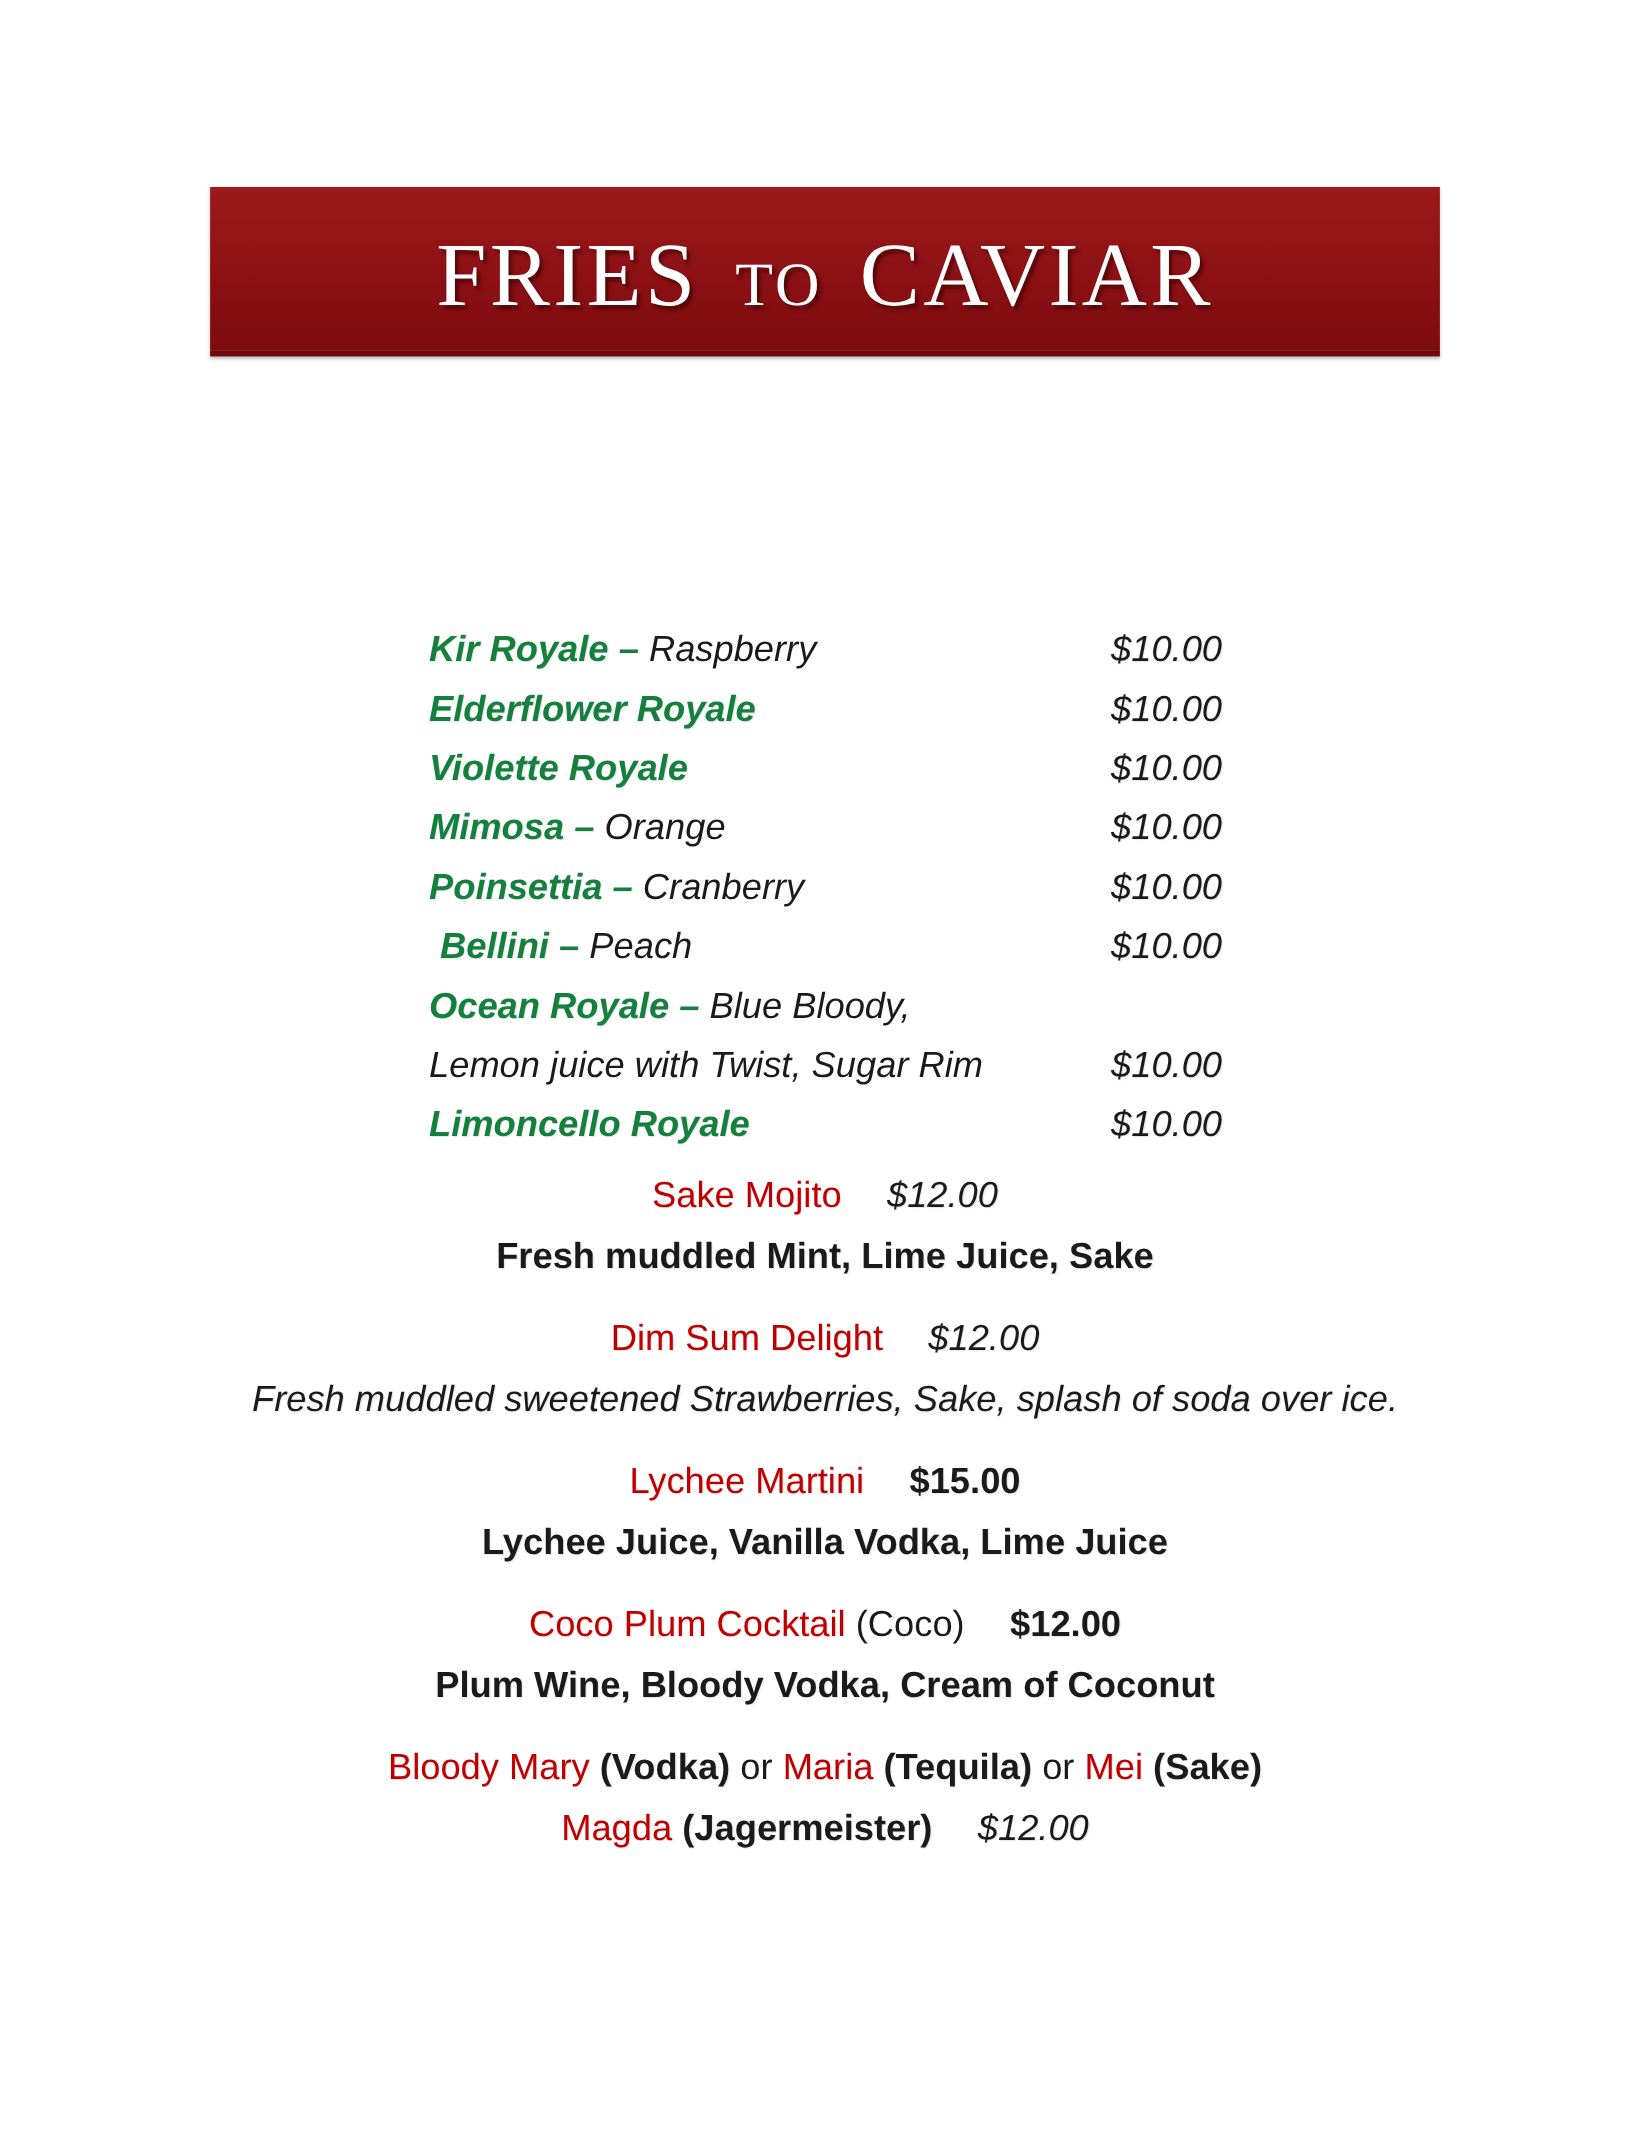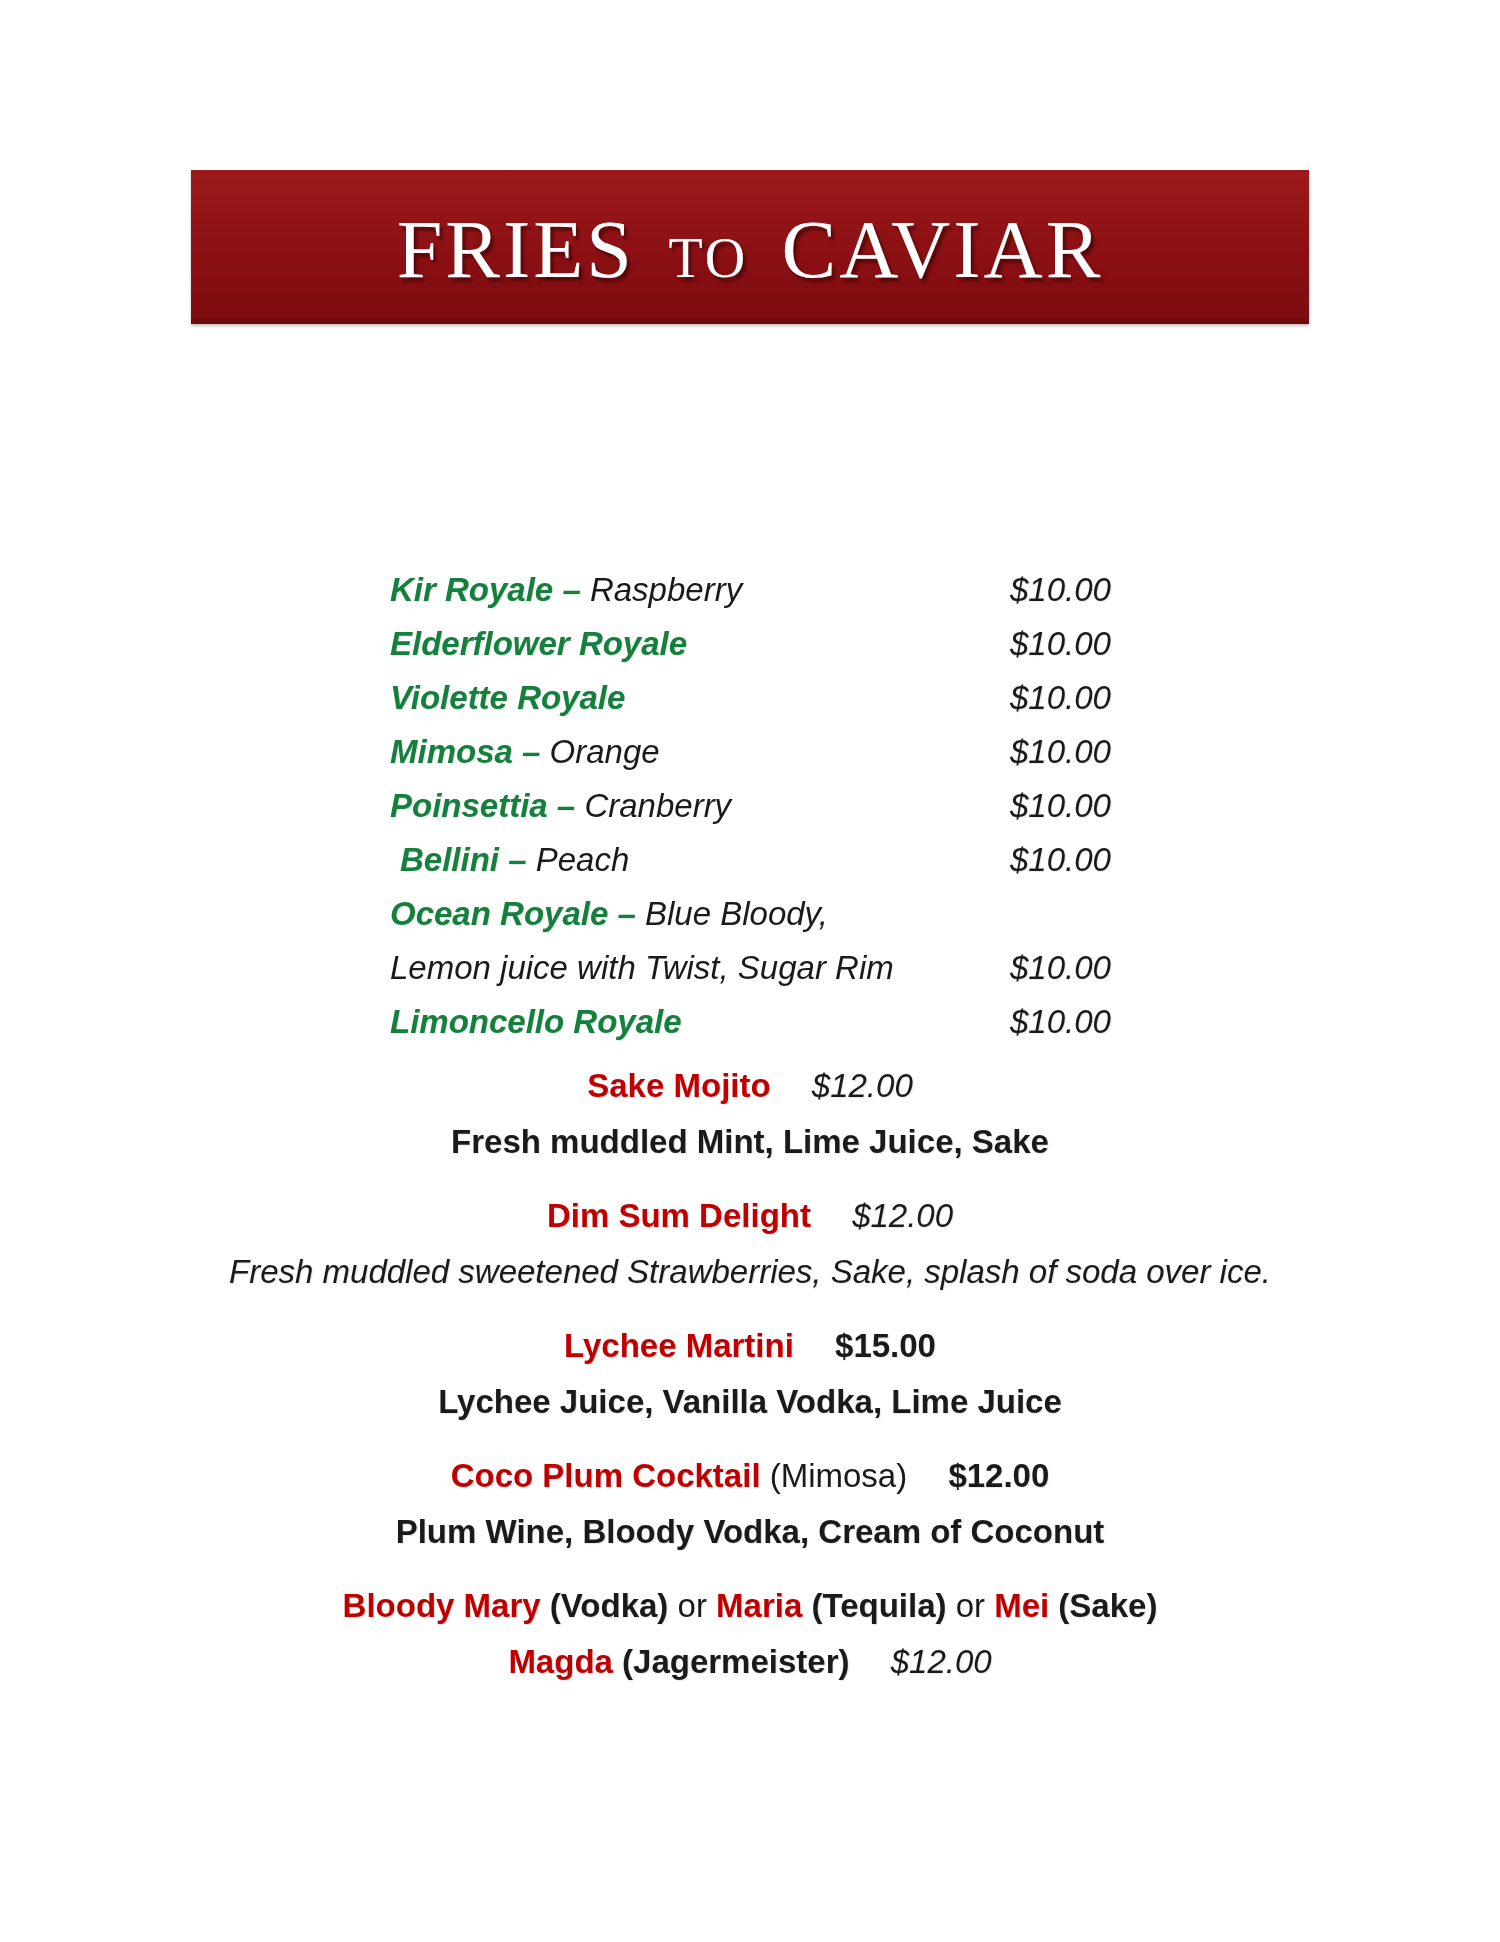--- a/index.html
+++ b/index.html
@@ -85,21 +85,21 @@
     left: 0;
     width: 1500px;
     text-align: center;
     font-size: 33px;
   }
   .section { margin: 0 0 18px 0; }
   .menu-line { line-height: 56px; white-space: nowrap; }
 
   
   .seg-ri { color: #15803d; font-weight: bold; font-style: italic; text-shadow: 1px 1px 1px rgba(0,0,0,0.10); }
-  .seg-red { color: #C00000; font-weight: bold; text-shadow: 1px 1px 1px rgba(0,0,0,0.10); text-align: right; }
+  .seg-red { color: #C00000; font-weight: normal; text-shadow: 1px 1px 1px rgba(0,0,0,0.10); text-align: right; }
   .seg-b  { font-weight: bold; text-shadow: 1px 1px 1px rgba(0,0,0,0.10); }
   .seg-bi { font-weight: normal; font-style: italic; text-shadow: 1px 1px 1px rgba(0,0,0,0.10); }
   .seg-i  { font-style: italic; }
   .seg-r  { }
   .tabgap { margin-left: 32px; }
 </style>
 </head>
 <body>
 
 <div class="page">
@@ -132,21 +132,21 @@
       </div>
       <div class="section">
         <div class="menu-line"><span class="seg-red">Dim Sum Delight</span> <span class="seg-bi tabgap">$12.00</span></div>
         <div class="menu-line"><span class="seg-bi">Fresh muddled sweetened Strawberries, Sake, splash of soda over ic</span><span class="seg-i">e.</span></div>
       </div>
       <div class="section">
         <div class="menu-line"><span class="seg-red">Lychee Martini</span> <span class="seg-b tabgap">$15.00</span></div>
         <div class="menu-line"><span class="seg-b">Lychee Juice, Vanilla Vodka, Lime Juice</span></div>
       </div>
       <div class="section">
-        <div class="menu-line"><span class="seg-red">Coco Plum Cocktail</span> <span class="seg-r">(Mimosa)</span> <span class="seg-b tabgap">$12.00</span></div>
+        <div class="menu-line"><span class="seg-red">Coco Plum Cocktail</span> <span class="seg-r">(Coco)</span> <span class="seg-b tabgap">$12.00</span></div>
         <div class="menu-line"><span class="seg-b">Plum Wine, Bloody Vodka, Cream of Coconut</span></div>
       </div>
       <div class="section">
         <div class="menu-line"><span class="seg-red">Bloody Mary</span> <span class="seg-b">(Vodka)</span> <span class="seg-r">or</span> <span class="seg-red">Maria</span> <span class="seg-b">(Tequila)</span> <span class="seg-r">or</span> <span class="seg-red">Mei</span> <span class="seg-b">(Sake)</span></div>
         <div class="menu-line"><span class="seg-red">Magda</span> <span class="seg-b">(Jagermeister)</span> <span class="seg-bi tabgap">$12.00</span></div>
       </div>
     </div>
 
 </div>
 

